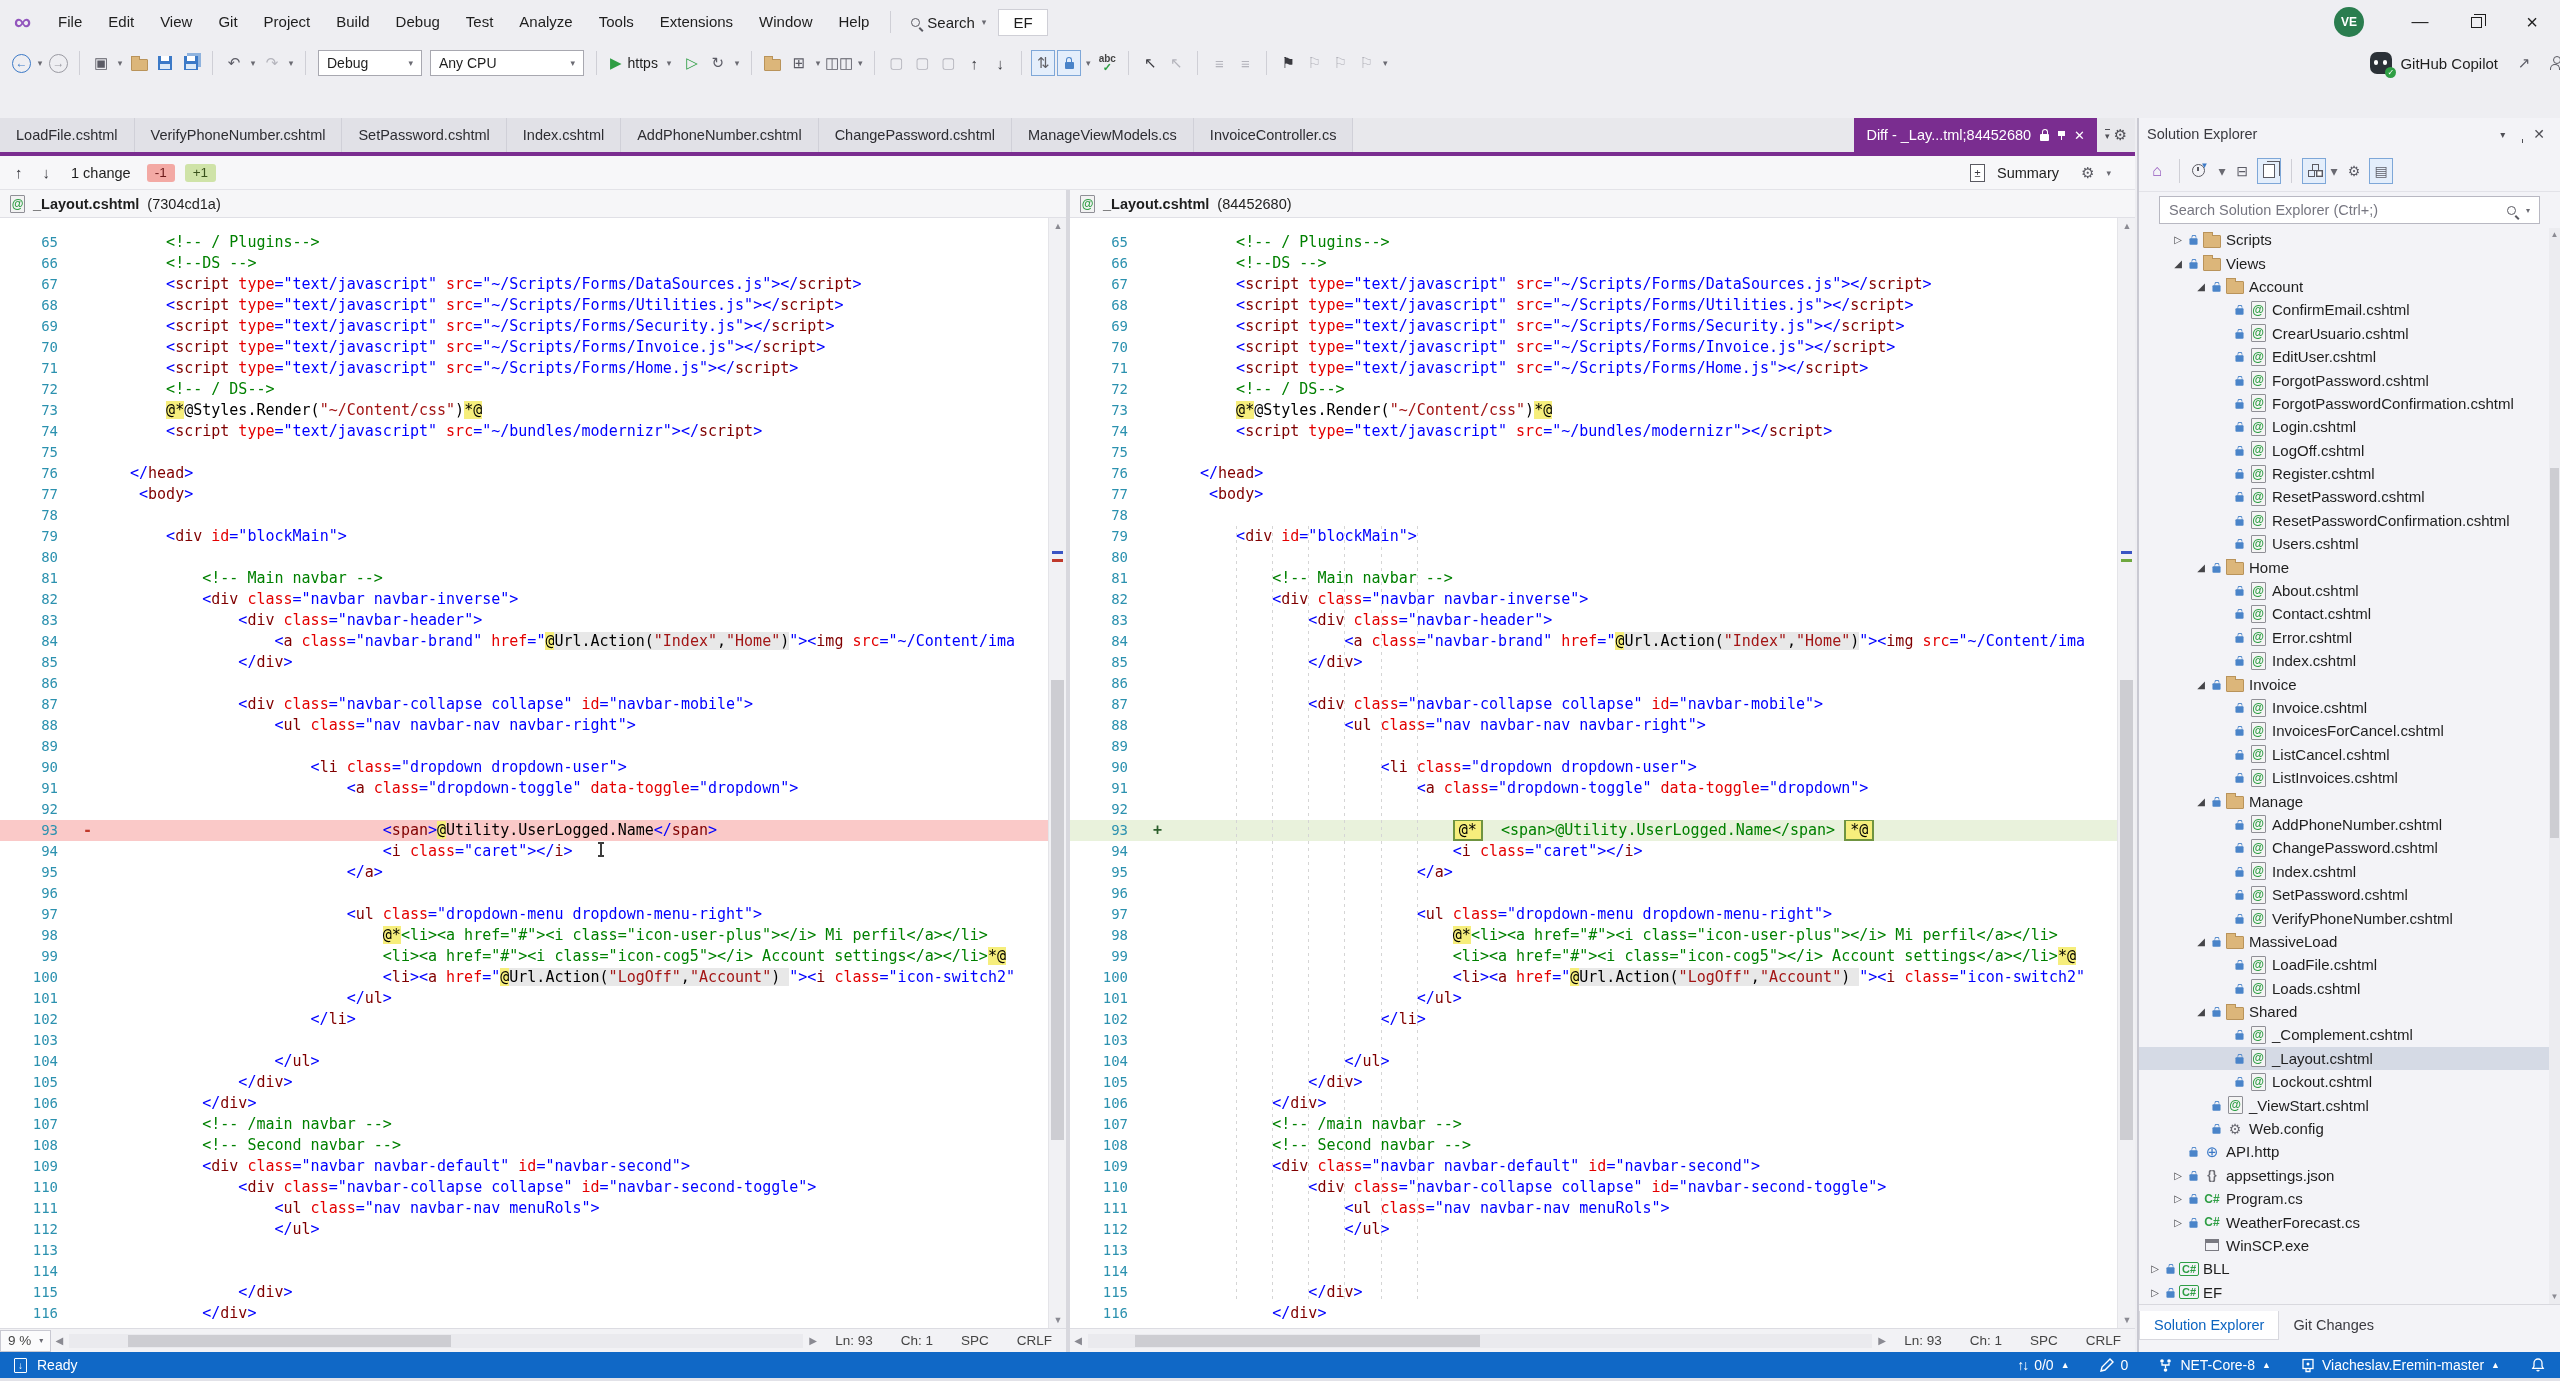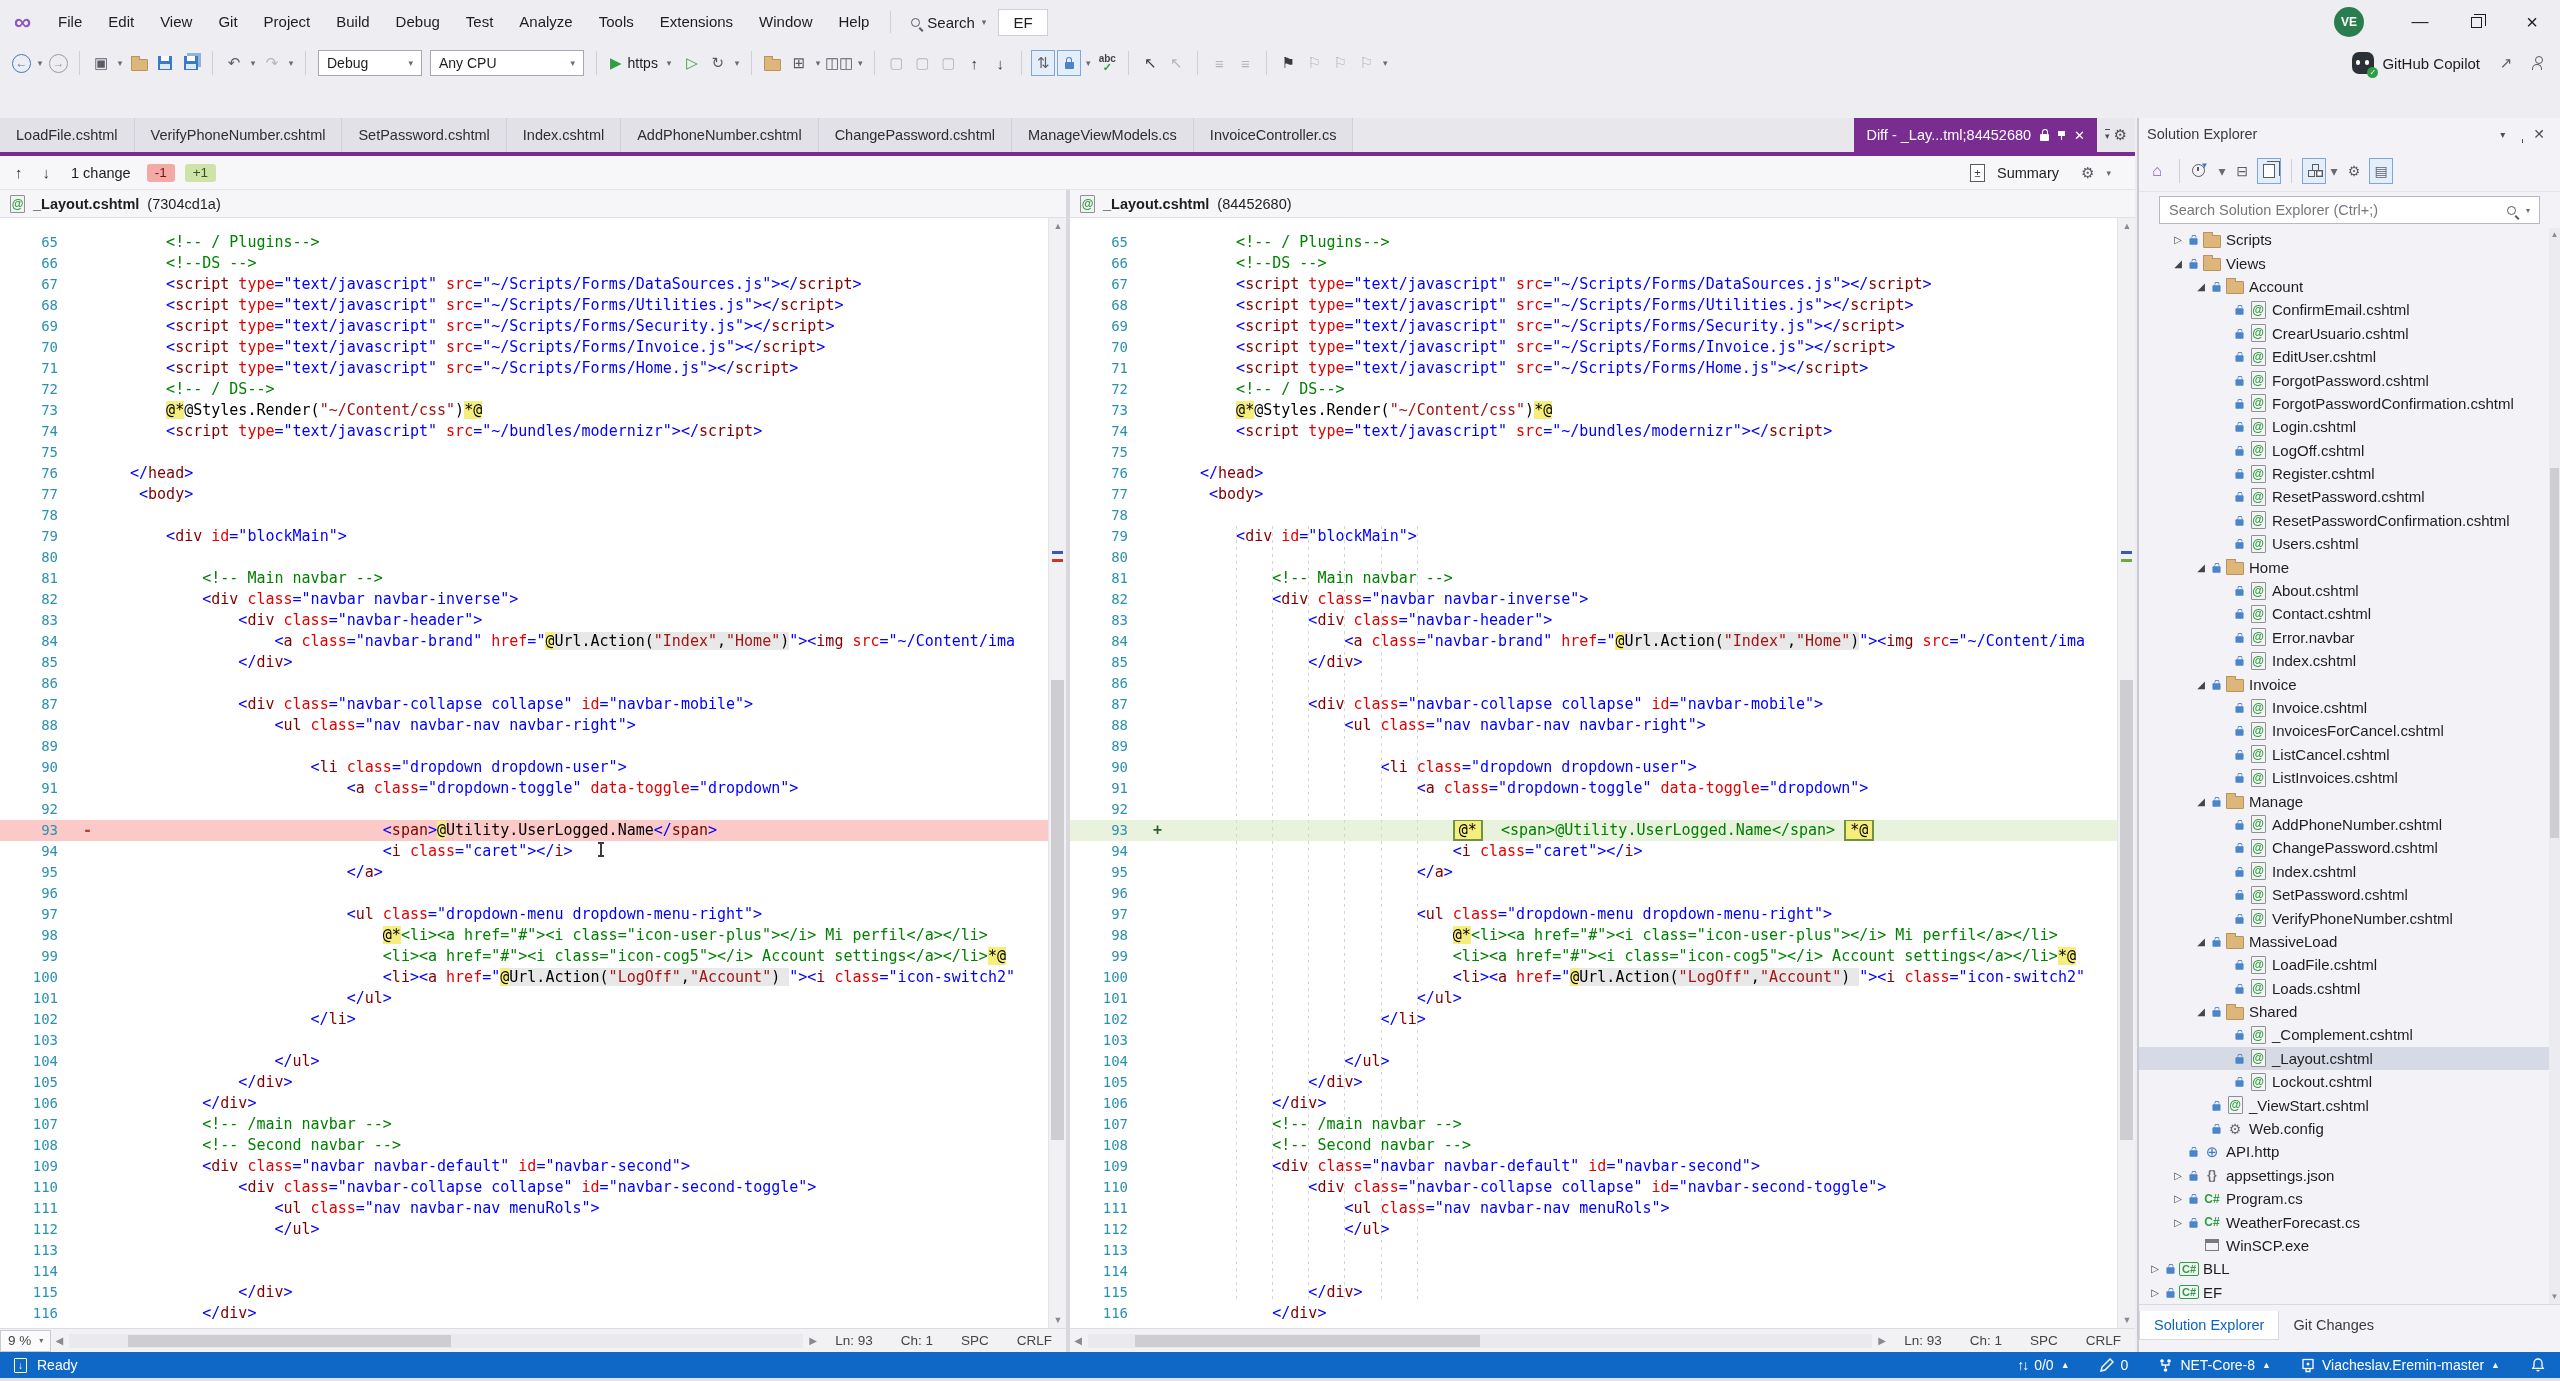--- a/index.html
+++ b/index.html
@@ -49,21 +49,21 @@
   .abcic { font-size:10px; font-weight:bold; color:#444; line-height:9px; text-align:center; }
   .abcic .ck { color:#2f9e44; font-size:11px; display:block; }
   .clockic { width:13px; height:13px; border:1.6px solid #5a5a62; border-radius:50%; position:relative; }
   .clockic::after { content:""; position:absolute; left:4.6px; top:2px; width:1.6px; height:4.4px; background:#5a5a62; }
   .idocs { width:12px; height:14px; border:1.4px solid #5a5a62; background:#fff; position:relative; }
   .idocs::after { content:""; position:absolute; left:3px; top:-4px; width:12px; height:14px; border:1.4px solid #5a5a62; border-left:none; border-bottom:none; }
   .inodes { width:13px; height:13px; position:relative; }
   .inodes::before { content:""; position:absolute; left:4px; top:0; width:5px; height:5px; border:1.4px solid #5a5a62; }
   .inodes::after { content:""; position:absolute; left:0; bottom:0; width:5px; height:5px; border:1.4px solid #5a5a62; box-shadow:8px 0 0 -1.4px #fff, 8px 0 0 0 #5a5a62; }
   .clock-funnel { color:#3b79c7; font-size:8px; position:relative; top:-5px; left:-4px; }
-  #toolbar-right { margin-left:auto; display:flex; align-items:center; gap:14px; padding-right:18px; }
+  #toolbar-right { margin-left:auto; display:flex; align-items:center; gap:14px; }
   .copilot { display:flex; align-items:center; gap:8px; font-size:15px; }
   .cop-badge { width:22px; height:22px; background:#2b3137; border-radius:7px; position:relative; }
   .cop-badge::before { content:""; position:absolute; left:4px; top:8px; width:4px; height:5px; background:#fff; border-radius:2px; box-shadow:9px 0 0 #fff; }
   .cop-badge::after { content:"✓"; position:absolute; right:-4px; bottom:-4px; width:11px; height:11px; background:#2f9e44; color:#fff;
     border-radius:50%; font-size:8px; line-height:11px; text-align:center; }
   .iperson { width:10px; height:6px; border:1.5px solid #5a5a62; border-bottom:none; border-radius:6px 6px 0 0; position:relative; margin-top:8px; }
   .iperson::before { content:""; position:absolute; left:2px; top:-9px; width:6px; height:6px; border:1.5px solid #5a5a62; border-radius:50%; }
 
   
   #infobar { left:0; top:84px; width:2560px; height:29px; background:#fbf4bb; border-top:1px solid #e3dba0; border-bottom:1px solid #e3dba0;
@@ -740,21 +740,21 @@
           <span class="tlabel">Contact.cshtml</span>
         </div>
         <div class="trow" style="padding-left: 77px;">
           <span class="texp"></span>
           <span class="tlock">
             <span class="clock-ic"></span>
           </span>
           <span class="ticon">
             <span class="trazor">@</span>
           </span>
-          <span class="tlabel">Error.navbar</span>
+          <span class="tlabel">Error.cshtml</span>
         </div>
         <div class="trow" style="padding-left: 77px;">
           <span class="texp"></span>
           <span class="tlock">
             <span class="clock-ic"></span>
           </span>
           <span class="ticon">
             <span class="trazor">@</span>
           </span>
           <span class="tlabel">Index.cshtml</span>

